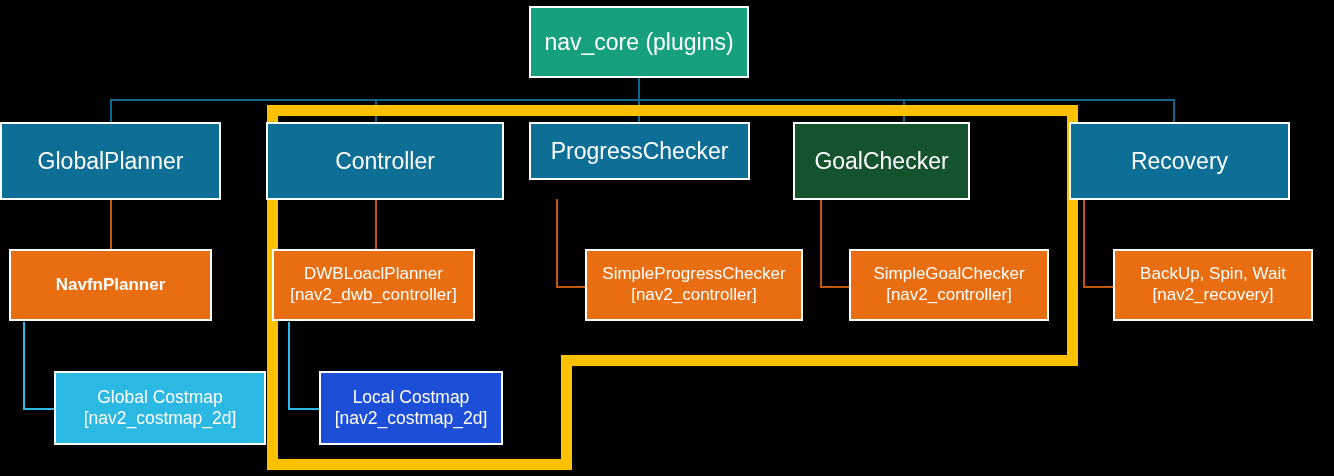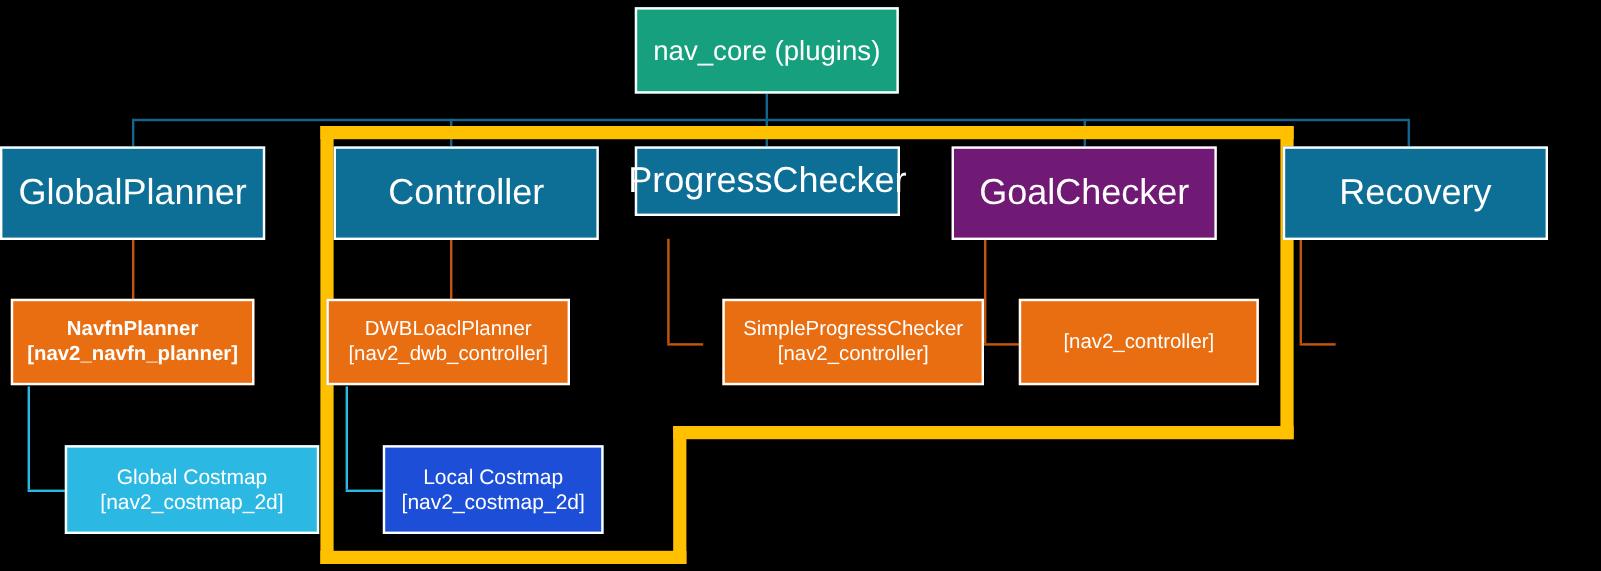--- a/index.html
+++ b/index.html
@@ -27,21 +27,21 @@
     text-align:center;
     color:#ffffff;
     border:2px solid #ffffff;
     line-height:1.22;
     z-index:6;
   }
   .node .l1{display:block;white-space:nowrap;}
   .node .l2{display:block;white-space:nowrap;}
 
   .node-root{font-size:23px;}
-  .node-blue{font-size:30px;}
+  .node-blue{font-size:23px;}
   .node-orange{font-size:17px;}
   .node-cyan{font-size:17.5px;}
 
   
   .conn{position:absolute;z-index:2;}
   .conn.h{height:0;border-top-style:solid;}
   .conn.v{width:0;border-left-style:solid;}
 
   
   .c-blue{border-color:#12658c;border-width:2px;}
@@ -103,55 +103,59 @@
   <div class="hl" style="left:267px; top:459px; width:305px; height:11px;"></div>
 
   <div class="node node-root" style="left:529px; top:6px; width:220px; height:72px; background:#17a07e;">
     <span class="l1">nav_core (plugins)</span>
   </div>
 
   <div class="node node-blue" style="left:0px; top:122px; width:221px; height:78px; background:#0d6f96;">
     <span class="l1">GlobalPlanner</span>
   </div>
 
-  <div class="node node-blue" style="left:278px; top:122px; width:221px; height:78px; background:#0d6f96;">
+  <div class="node node-blue" style="left:266px; top:122px; width:238px; height:78px; background:#0d6f96;">
     <span class="l1">Controller</span>
   </div>
 
   <div class="node node-blue" style="left:529px; top:122px; width:221px; height:58px; background:#0d6f96;">
     <span class="l1">ProgressChecker</span>
   </div>
 
-  <div class="node node-blue" style="left:793px; top:122px; width:221px; height:78px; background:#701a75;">
+  <div class="node node-blue" style="left:793px; top:122px; width:177px; height:78px; background:#14532d;">
     <span class="l1">GoalChecker</span>
   </div>
 
   <div class="node node-blue" style="left:1069px; top:122px; width:221px; height:78px; background:#0d6f96;">
     <span class="l1">Recovery</span>
   </div>
 
   <div class="node node-orange" style="left:9px; top:249px; width:203px; height:72px; background:#e96d11;font-weight:bold;">
     <span class="l1">NavfnPlanner</span>
-    <span class="l2">[nav2_navfn_planner]</span>
   </div>
 
   <div class="node node-orange" style="left:272px; top:249px; width:203px; height:72px; background:#e96d11;align-items:center;">
     <span class="l1">DWBLoaclPlanner</span>
     <span class="l2">[nav2_dwb_controller]</span>
   </div>
 
-  <div class="node node-orange" style="left:585px; top:249px; width:218px; height:72px; background:#e96d11;margin-left:17px;">
+  <div class="node node-orange" style="left:585px; top:249px; width:218px; height:72px; background:#e96d11;">
     <span class="l1">SimpleProgressChecker</span>
     <span class="l2">[nav2_controller]</span>
   </div>
 
   <div class="node node-orange" style="left:849px; top:249px; width:200px; height:72px; background:#e96d11;">
+    <span class="l1">SimpleGoalChecker</span>
     <span class="l2">[nav2_controller]</span>
   </div>
 
+  <div class="node node-orange" style="left:1113px; top:249px; width:200px; height:72px; background:#e96d11;">
+    <span class="l1">BackUp, Spin, Wait</span>
+    <span class="l2">[nav2_recovery]</span>
+  </div>
 
   <div class="node node-cyan" style="left:54px; top:371px; width:212px; height:74px; background:#2bb8e3;">
     <span class="l1">Global Costmap</span>
     <span class="l2">[nav2_costmap_2d]</span>
   </div>
 
   <div class="node node-cyan" style="left:319px; top:371px; width:184px; height:74px; background:#1d4ed8;">
     <span class="l1">Local Costmap</span>
     <span class="l2">[nav2_costmap_2d]</span>
   </div>

